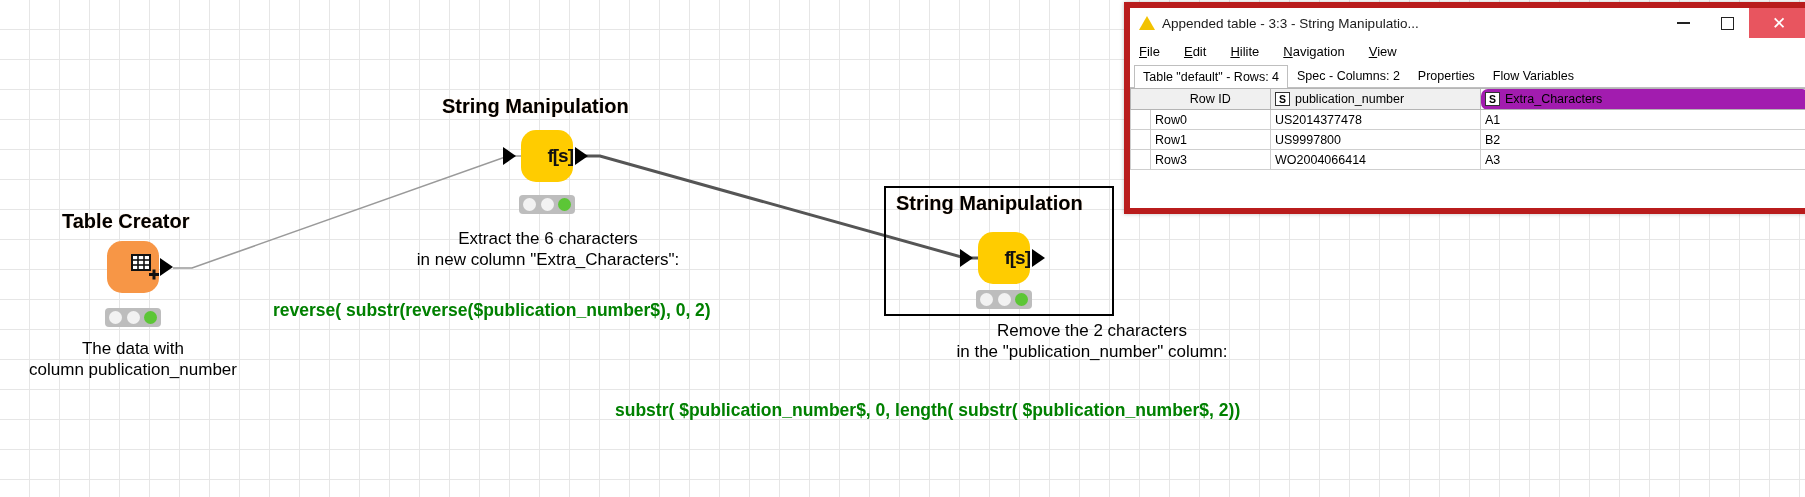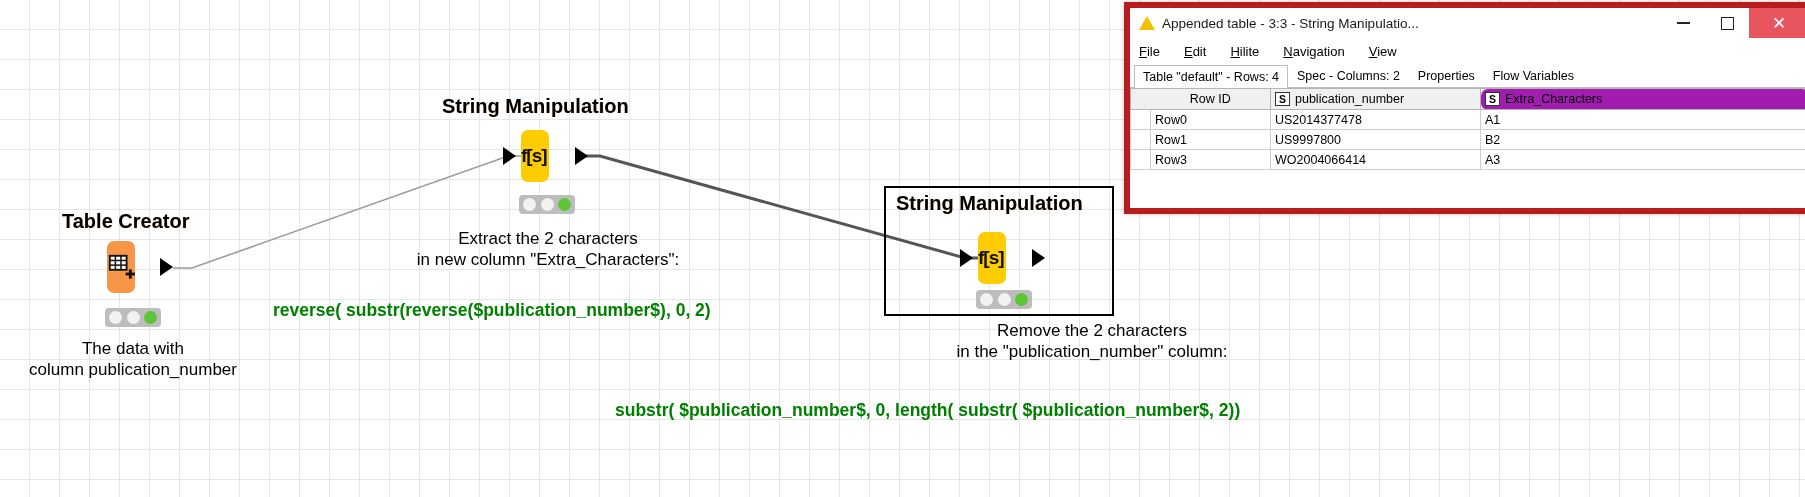--- a/index.html
+++ b/index.html
@@ -26,23 +26,23 @@
   .node-label{
     position:absolute;
     font-weight:bold;
     font-size:20px;
     color:#000;
     white-space:nowrap;
     text-shadow:0 0 1px rgba(255,120,0,.35);
   }
   .node-box{
     position:absolute;
-    width:28px;height:52px;
-    border-radius:7px;
-    display:flex;align-items:center;justify-content:flex-start;
+    width:52px;height:52px;
+    border-radius:15px;
+    display:flex;align-items:center;justify-content:flex-end;
   }
   .node-box.orange{background:#f79646;}
   .node-box.yellow{background:#ffcc00;}
   .node-glyph{
     font-family:"Liberation Sans",sans-serif;
     font-weight:bold;font-size:19px;color:#111;
     letter-spacing:-1px;
   }
   
   .port{
@@ -189,21 +189,21 @@
     <div class="node-box yellow" style="left:521px;top:130px;">
       <span class="node-glyph">f[s]</span>
     </div>
     <div class="port" style="left:503px;top:147px;"></div>
     <div class="port" style="left:575px;top:147px;"></div>
     <div class="status" style="left:519px;top:195px;">
       <i></i>
       <i></i>
       <i class="on"></i>
     </div>
-    <div class="caption" style="left:368px;top:228px;width:360px;">Extract the 2 characters
+    <div class="caption" style="left:368px;top:228px;width:360px;">Extract the 6 characters
 in new column "Extra_Characters":</div>
   </div>
 
   <div class="annot-box" style="left:884px;top:186px;width:226px;height:126px;"></div>
   <div class="node">
     <div class="node-label" style="left:896px;top:192px;">String Manipulation</div>
     <div class="node-box yellow" style="left:978px;top:232px;">
       <span class="node-glyph">f[s]</span>
     </div>
     <div class="port" style="left:960px;top:249px;"></div>

